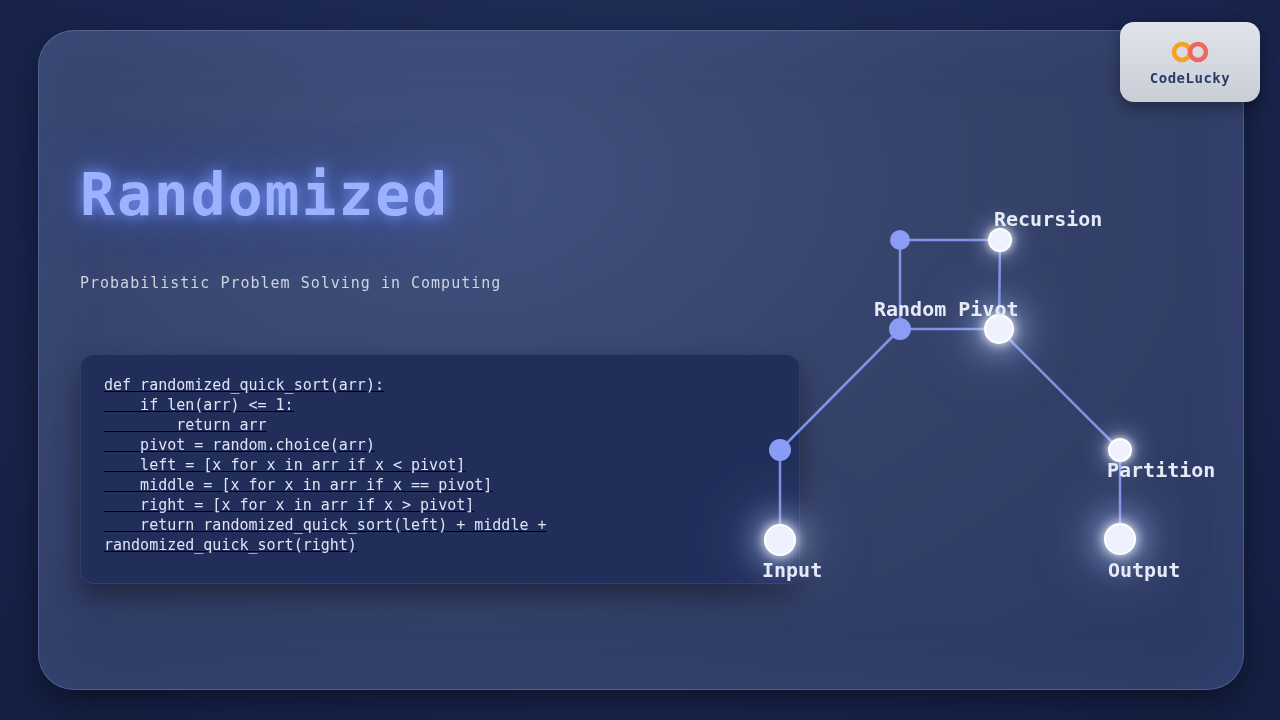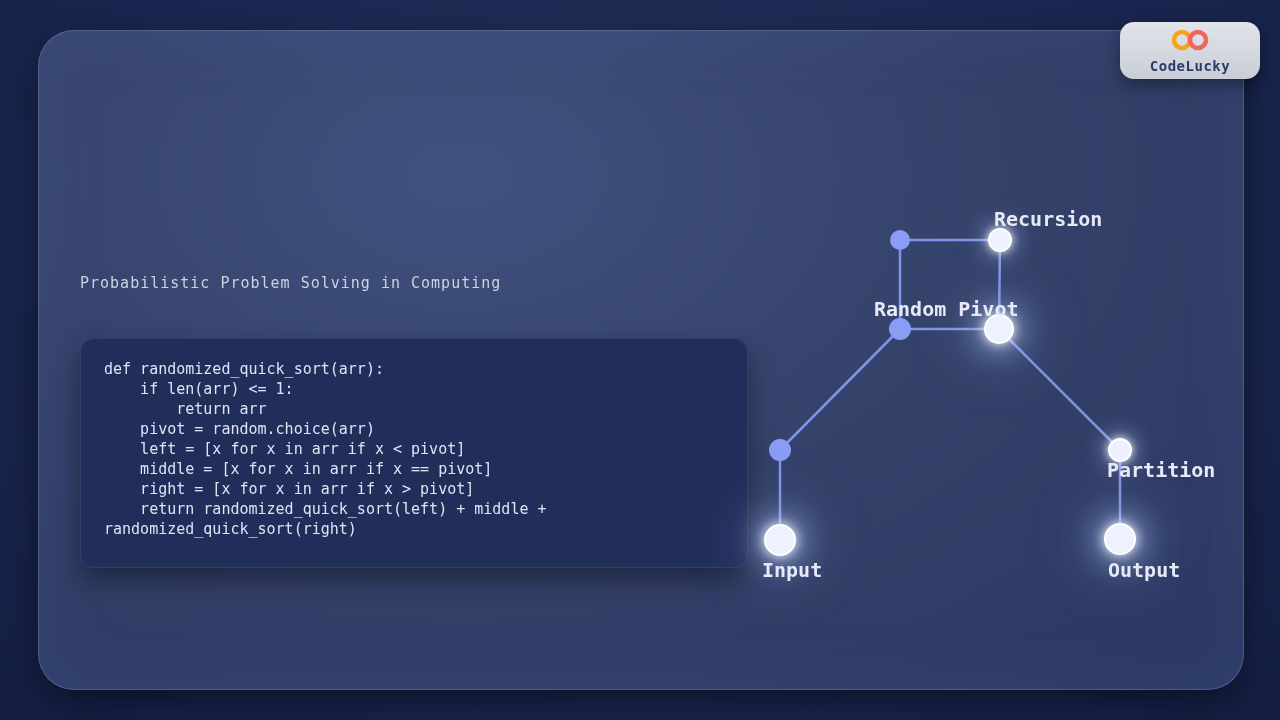--- a/index.html
+++ b/index.html
@@ -10,41 +10,42 @@
   }
   .page-bg{position:absolute;inset:0;background:radial-gradient(ellipse at 50% 30%,#223057 0%,#1a2650 60%,#141f42 100%);}
   .card{
     position:absolute;left:38px;top:30px;width:1206px;height:660px;border-radius:36px;
     background:radial-gradient(ellipse at 35% 22%,#41517e 0%,#344169 50%,#2b3862 100%);
     box-shadow:0 12px 32px rgba(0,0,0,.45),
                inset 0 0 0 1px rgba(150,170,230,.28),
                inset 0 0 70px rgba(90,120,200,.14);
   }
   .badge{
-    position:absolute;left:1120px;top:22px;width:140px;height:57px;border-radius:14px;
+    position:absolute;left:1120px;top:22px;width:140px;height:80px;border-radius:14px;
     background:linear-gradient(180deg,#e1e4ea 0%,#c9cdd6 100%);
     box-shadow:0 6px 16px rgba(0,0,0,.35);
     display:flex;flex-direction:column;align-items:center;justify-content:center;gap:5px;
     z-index:6;
   }
   .brand-text{font-size:14px;font-weight:bold;color:#2c3a68;letter-spacing:.5px;}
   .title{
     position:absolute;left:80px;top:122px;z-index:4;
     font-size:58px;line-height:68px;font-weight:bold;letter-spacing:2px;
     color:#9db2ff;
     text-shadow:0 0 14px rgba(120,150,255,.95),0 0 36px rgba(90,120,255,.6),0 0 70px rgba(80,110,255,.4);
   }
   .subtitle{
     position:absolute;left:80px;top:274px;z-index:4;
     font-size:15px;letter-spacing:1px;color:#ccd3e2;
   }
   .code-card{
-    position:absolute;left:80px;top:338px;width:668px;height:230px;border-radius:14px;z-index:4;
+    position:absolute;left:80px;top:354px;width:720px;height:230px;border-radius:14px;z-index:4;
     background:#222e5a;
     box-shadow:0 12px 26px rgba(0,0,0,.38),inset 0 0 0 1px rgba(120,140,210,.18);
+    text-decoration:underline;
   }
   .code-card pre{
     margin:0;padding:21px 24px;font-family:"DejaVu Sans Mono","Liberation Mono",monospace;
     font-size:15px;line-height:20px;color:#dfe3f4;white-space:pre;overflow:hidden;
   }
   svg.flow{position:absolute;left:0;top:0;width:1280px;height:720px;z-index:5;pointer-events:none;}
   .node-label{
     font-family:"DejaVu Sans Mono","Liberation Mono",monospace;
     font-weight:bold;font-size:20px;
   }
@@ -52,20 +53,21 @@
   .glow-big{filter:drop-shadow(0 0 6px rgba(255,255,255,.95)) drop-shadow(0 0 16px rgba(190,210,255,.9)) drop-shadow(0 0 28px rgba(150,180,255,.6));}
 </style>
 </head>
 <body>
 
 <div class="page-bg"></div>
 
 <div class="card"></div>
 
 <h1 class="title">
+  <span style="display:block">Randomized</span>
 </h1>
 
 <div class="subtitle">Probabilistic Problem Solving in Computing</div>
 
 <div class="code-card">
   <pre>def randomized_quick_sort(arr):
     if len(arr) &lt;= 1:
         return arr
     pivot = random.choice(arr)
     left = [x for x in arr if x &lt; pivot]

